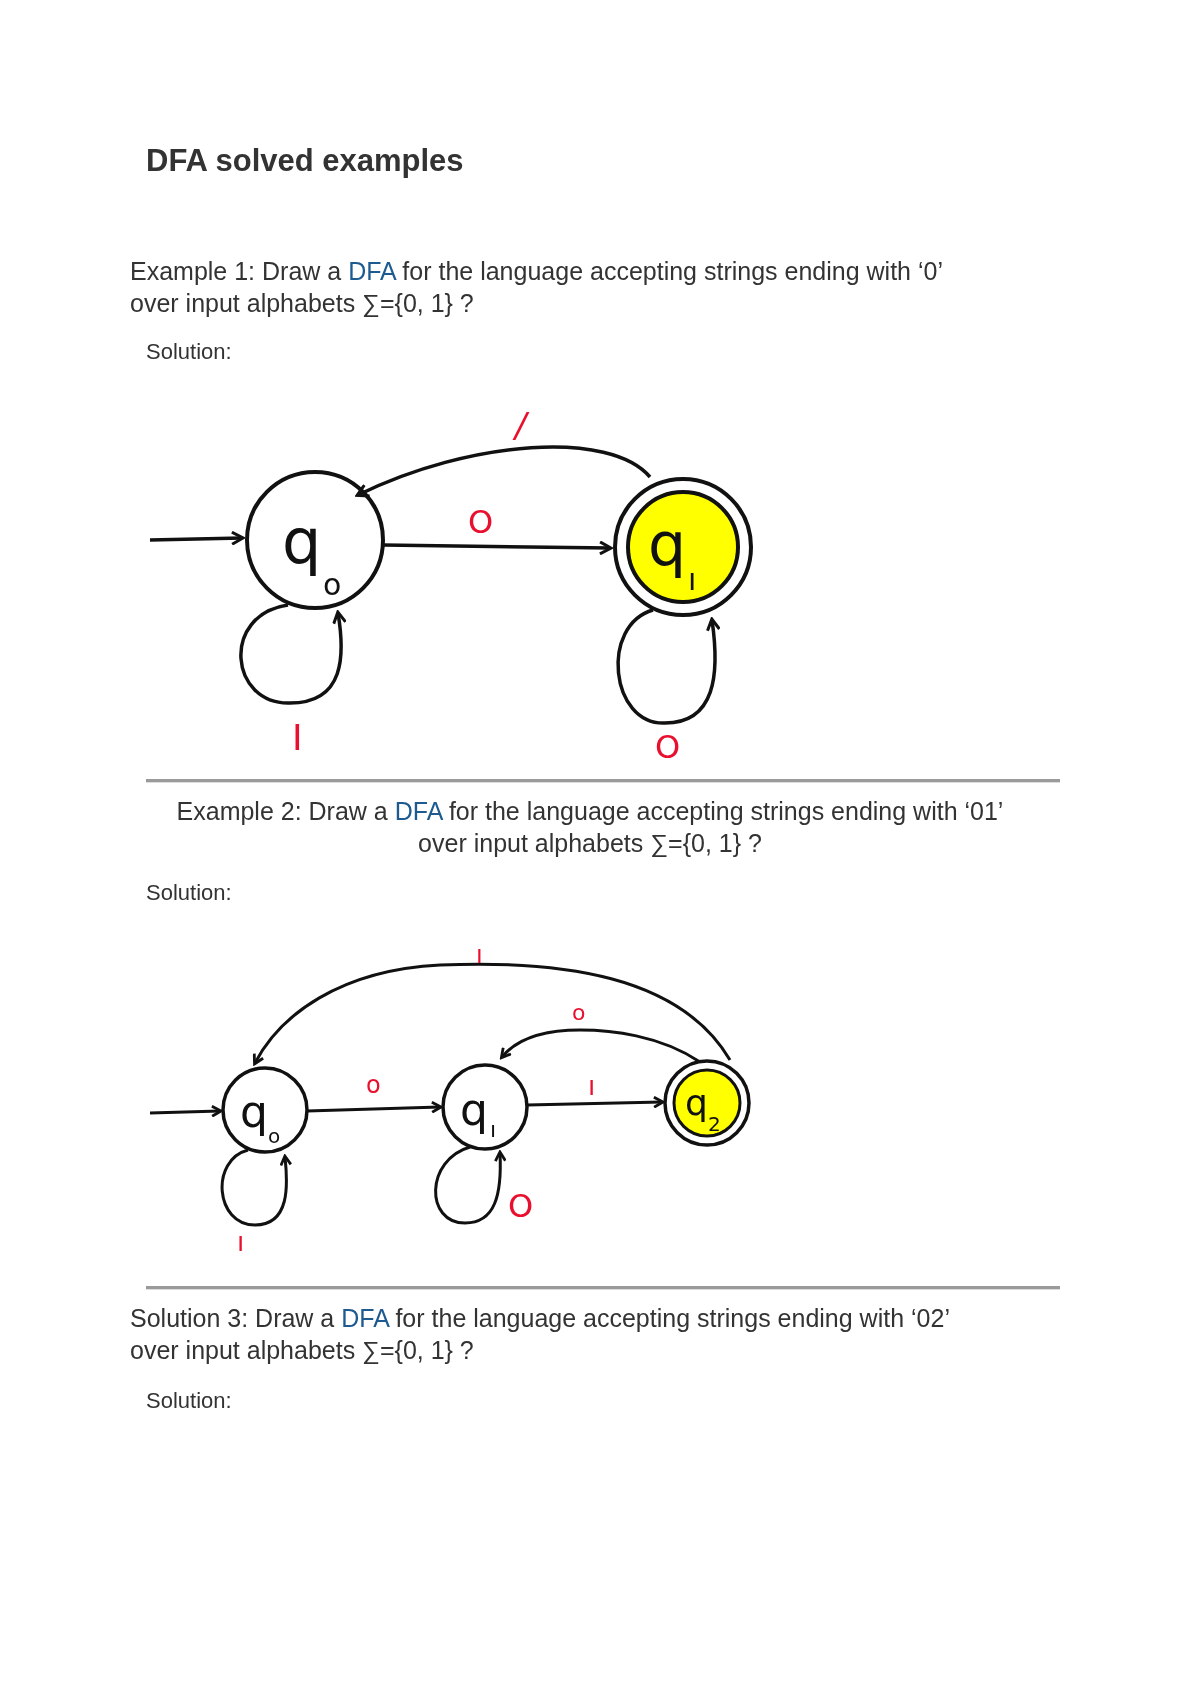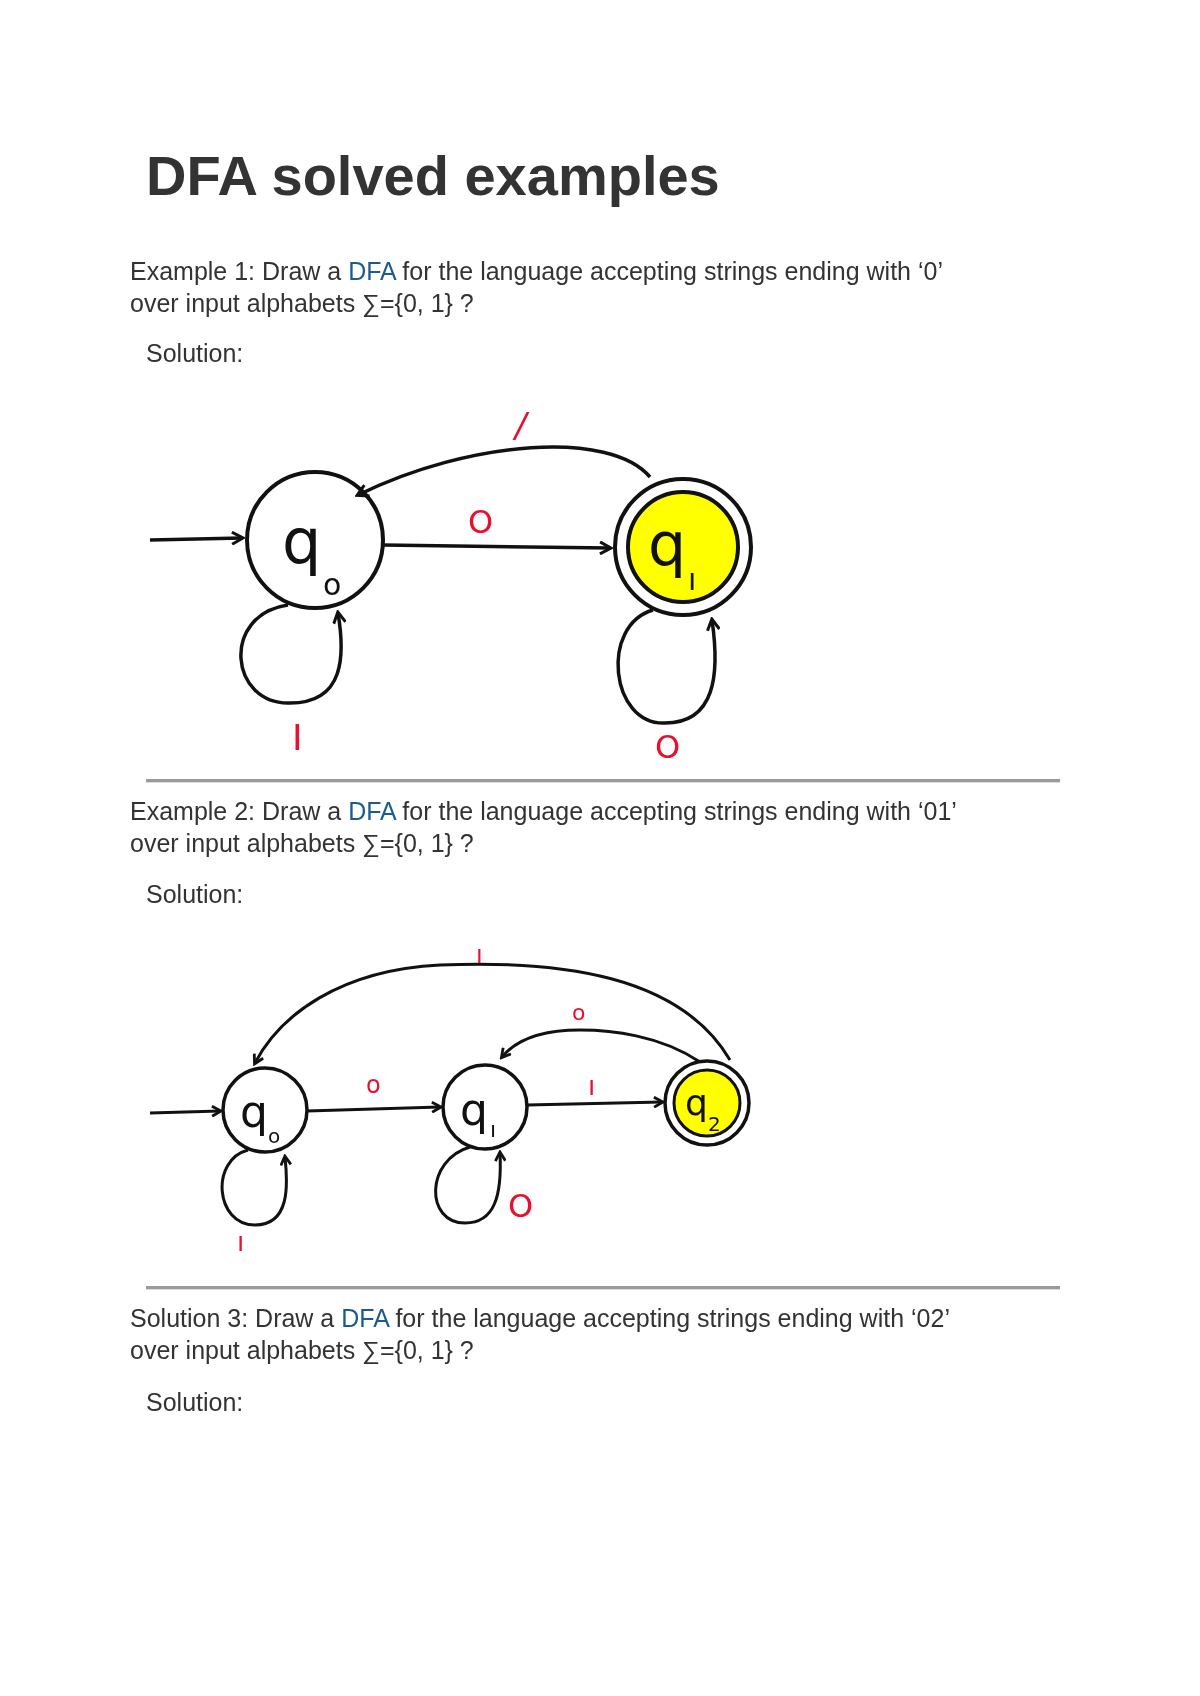--- a/index.html
+++ b/index.html
@@ -1,22 +1,22 @@
 <!DOCTYPE html>
 <html><head>
   <meta charset="utf-8">
   <style>
     html, body { margin: 0; padding: 0; background: #ffffff; }
     body { width: 1200px; height: 1696px; position: relative; overflow: hidden;
            font-family: "Liberation Sans", sans-serif; color: #333333; }
-    .title { position: absolute; left: 146px; top: 143px; font-size: 56px; font-weight: bold;
+    .title { position: absolute; left: 146px; top: 143px; font-size: 31px; font-weight: bold;
              color: #333333; margin: 0; letter-spacing: 0px; }
     .q { position: absolute; left: 130px; width: 920px; font-size: 25px; line-height: 32px; color: #333333; }
     .q .link { color: #1c5a8f; text-decoration: none; }
-    .sol { position: absolute; left: 146px; font-size: 25px; color: #333333; }
+    .sol { position: absolute; left: 146px; font-size: 22px; color: #333333; }
     .hr { position: absolute; left: 146px; width: 914px; height: 3px; background: #9a9a9a;
           border-bottom: 1px solid #dcdcdc; }
     .diagram { position: absolute; }
     svg text { font-family: "DejaVu Sans", sans-serif; }
   </style>
 </head>
 <body>
 
 <h1 class="title">DFA solved examples</h1>
 
@@ -56,21 +56,21 @@
 
   <path d="M148,220 C80,230 90,320 150,318 C205,318 205,270 198,228" fill="none" stroke="#111" stroke-width="3.5" marker-end="url(#ah)"></path>
   <text x="152" y="365" font-size="36" fill="#e8102e">I</text>
 
   <path d="M513,225 C460,240 470,340 525,338 C575,338 580,290 572,235" fill="none" stroke="#111" stroke-width="3.5" marker-end="url(#ah)"></path>
   <text x="515" y="373" font-size="32" fill="#e8102e">O</text>
 </svg>
 
 <div class="hr" style="top:779px;"></div>
 
-<div class="q" style="top:795px;">
+<div class="q" style="top:795px;text-align:center;">
   <span>Example 2: Draw a </span><a class="link">DFA</a><span> for the language accepting strings ending with ‘01’</span><br>
   <span>over input alphabets ∑={0, 1} ?</span>
 </div>
 <div class="sol" style="top:880px;">Solution:</div>
 
 <svg class="diagram" style="left:140px; top:935px;" width="640" height="320" viewBox="0 0 640 320">
   <defs>
     <marker id="ah2" markerWidth="12" markerHeight="12" refX="9" refY="6" orient="auto" markerUnits="userSpaceOnUse">
       <path d="M1,1 L10,6 L1,11" fill="none" stroke="#111" stroke-width="2.8"></path>
     </marker>

